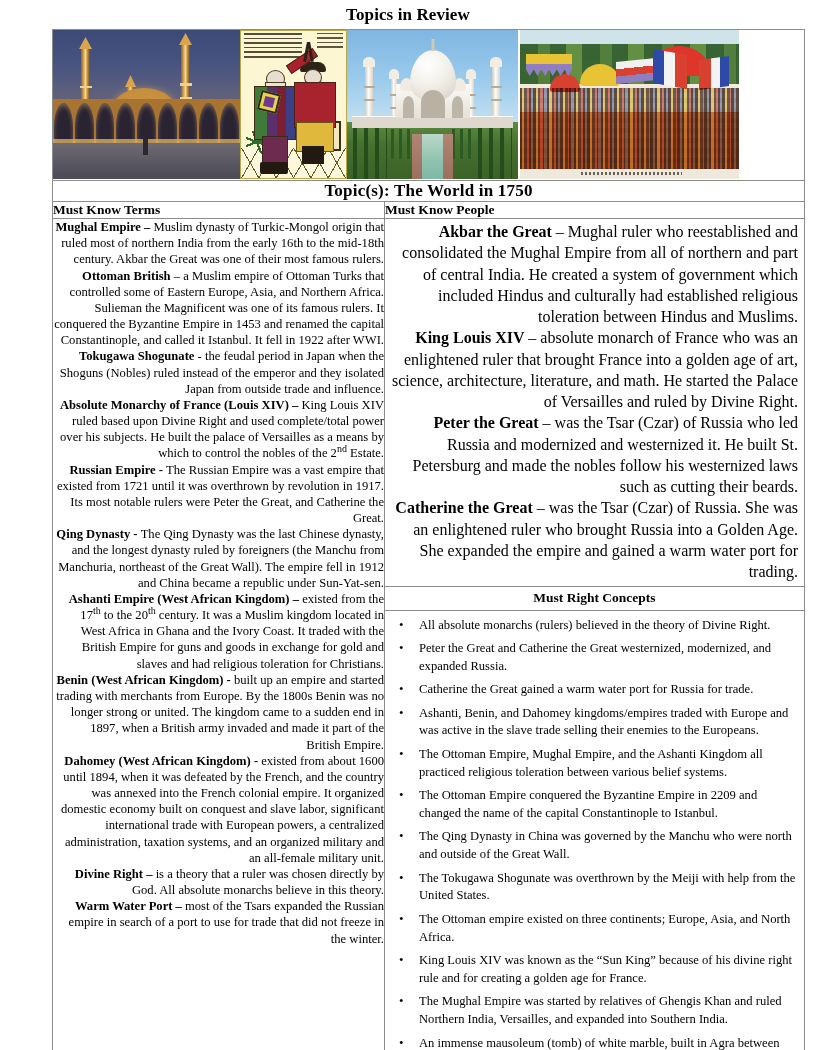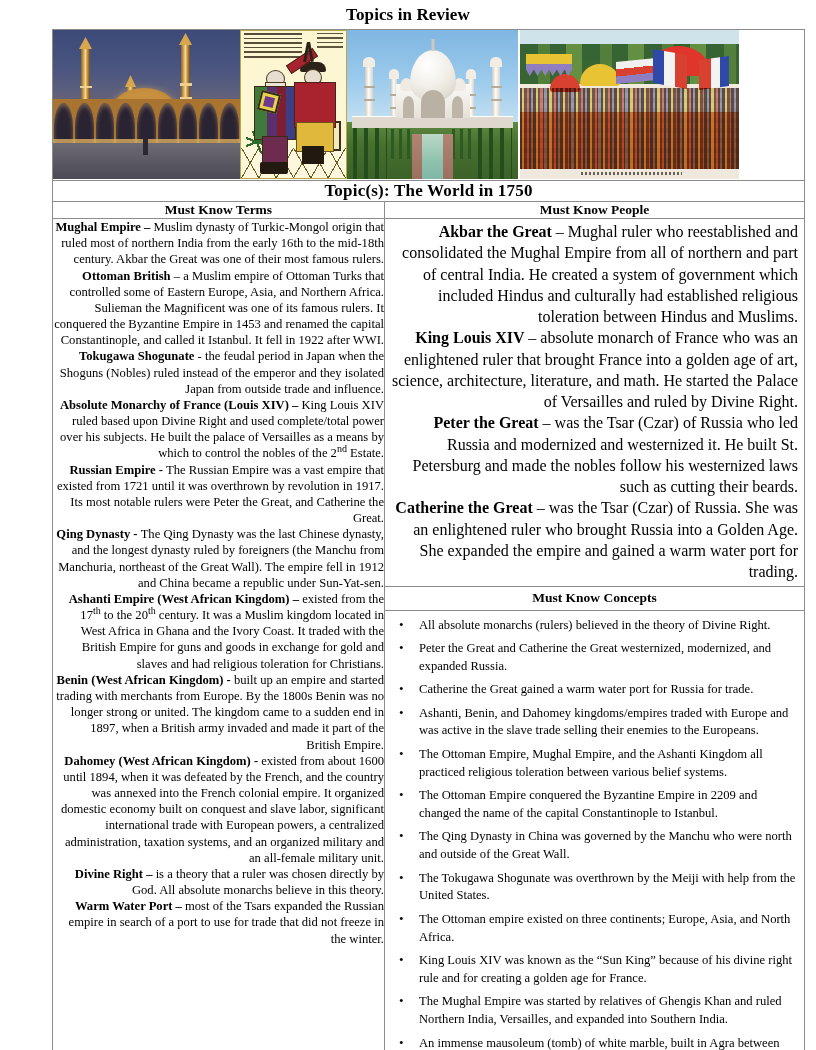--- a/index.html
+++ b/index.html
@@ -324,21 +324,20 @@
     padding: 5px 0 6px 0;
   }
   .topic-text {
     font-size: 17px;
     font-weight: bold;
     letter-spacing: .2px;
   }
 
   
   .colhead {
-    text-align:center;
     font-weight:bold;
     font-size: 13.5px;
     padding: 4px 0 5px 0;
   }
 
   
   .body-left {
     padding: 2px 4px 3px 4px;
     font-size: 12.6px;
     line-height: 1.285;
@@ -527,21 +526,21 @@
         </td>
         <td style="padding:0;">
           <div class="body-right">
             <div id="people-list">
                 <p class="person"><b>Akbar the Great </b>– Mughal ruler who reestablished and consolidated the Mughal Empire from all of northern and part of central India. He created a system of government which included Hindus and culturally had established religious toleration between Hindus and Muslims.</p>
                 <p class="person"><b>King Louis XIV </b>– absolute monarch of France who was an enlightened ruler that brought France into a golden age of art, science, architecture, literature, and math. He started the Palace of Versailles and ruled by Divine Right.</p>
                 <p class="person"><b>Peter the Great </b>– was the Tsar (Czar) of Russia who led Russia and modernized and westernized it. He built St. Petersburg and made the nobles follow his westernized laws such as cutting their beards.</p>
                 <p class="person"><b>Catherine the Great </b>– was the Tsar (Czar) of Russia. She was an enlightened ruler who brought Russia into a Golden Age. She expanded the empire and gained a warm water port for trading.</p>
               </div>
           </div>
-          <div class="concepts-head">Must Know Concepts</div>
+          <div class="concepts-head">Must Right Concepts</div>
           <div class="concepts-wrap">
             <ul class="concepts" id="concepts-list">
                 <li>All absolute monarchs (rulers) believed in the theory of Divine Right.</li>
                 <li>Peter the Great and Catherine the Great westernized, modernized, and expanded Russia.</li>
                 <li>Catherine the Great gained a warm water port for Russia for trade.</li>
                 <li>Ashanti, Benin, and Dahomey kingdoms/empires traded with Europe and was active in the slave trade selling their enemies to the Europeans.</li>
                 <li>The Ottoman Empire, Mughal Empire, and the Ashanti Kingdom all practiced religious toleration between various belief systems.</li>
                 <li>The Ottoman Empire conquered the Byzantine Empire in 2209 and changed the name of the capital Constantinople to Istanbul.</li>
                 <li>The Qing Dynasty in China was governed by the Manchu who were north and outside of the Great Wall.</li>
                 <li>The Tokugawa Shogunate was overthrown by the Meiji with help from the United States.</li>

